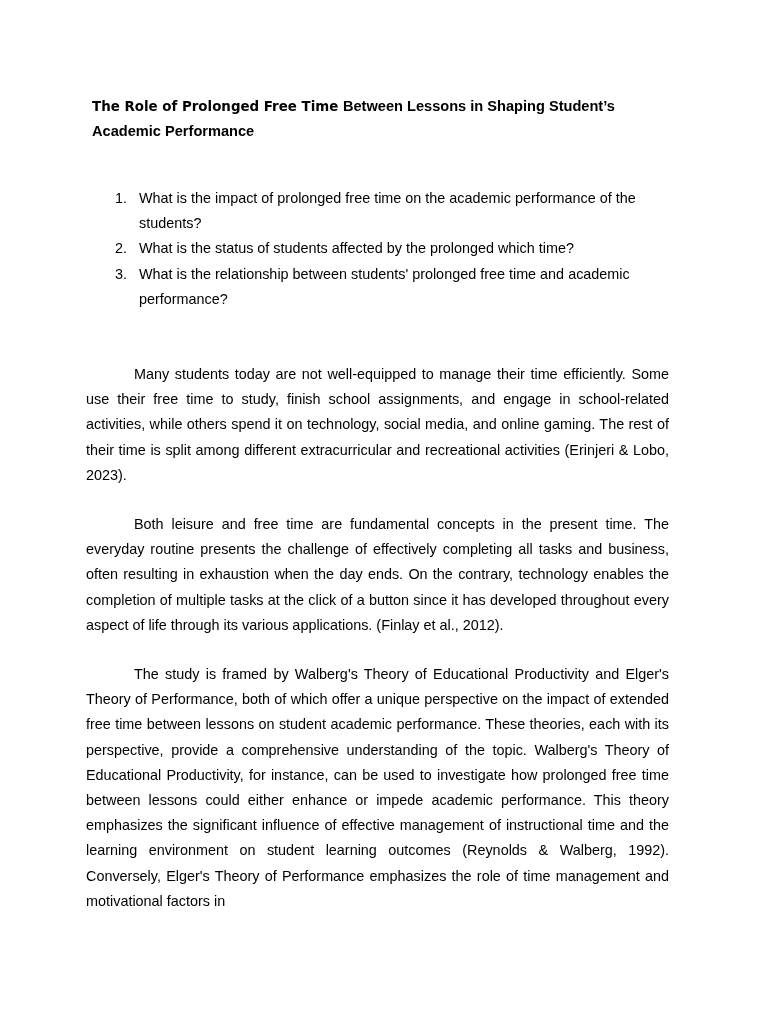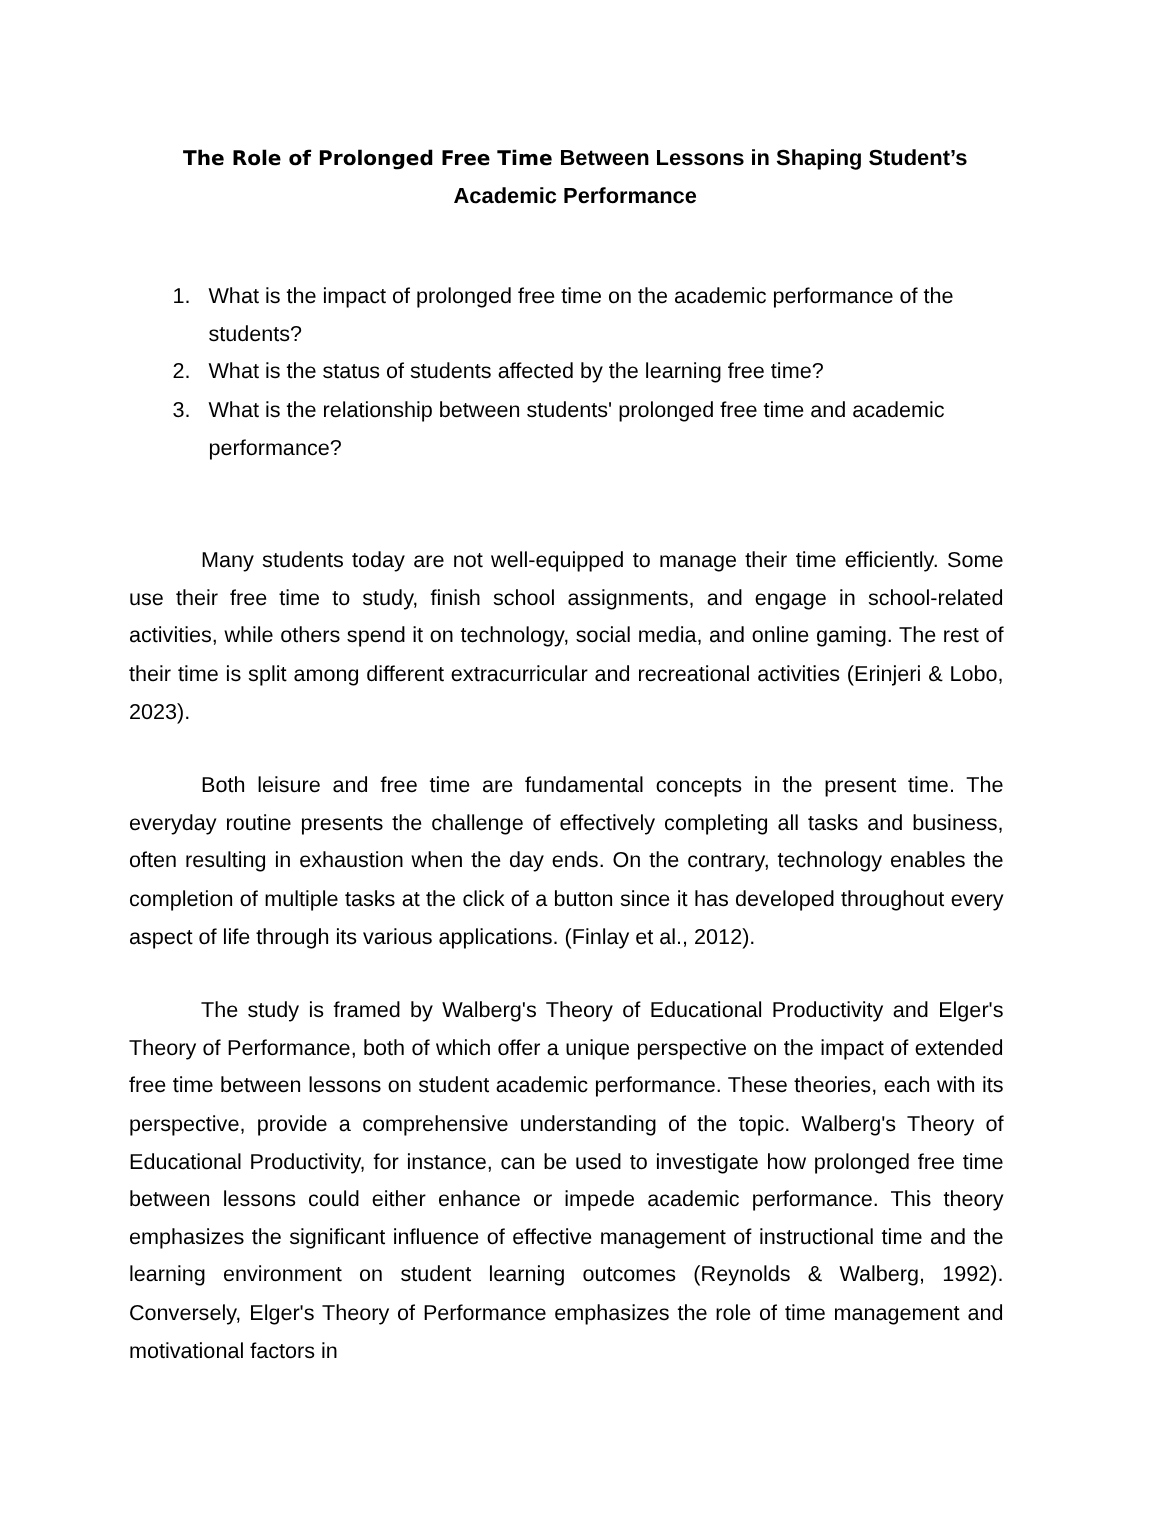--- a/index.html
+++ b/index.html
@@ -23,21 +23,21 @@
     background: #ffffff;
     box-sizing: border-box;
   }
 
   
   .doc-title {
     position: absolute;
     left: 92px;
     top: 84px;
     width: 583px;
-    text-align: center;
+    text-align: left;
     font-weight: bold;
     font-size: 14.6px;
     line-height: 25px;
     letter-spacing: 0px;
   }
   .title-seg-a {
     font-family: "DejaVu Sans", sans-serif;
     font-weight: bold;
     font-size: 13.4px;
   }
@@ -101,21 +101,21 @@
 
   <h1 class="doc-title"><span class="title-seg-a">The Role of Prolonged Free Time </span><span class="title-seg-b">Between Lessons in Shaping Student’s Academic Performance</span></h1>
 
   <ol class="question-list">
     <li class="question-item">
       <span class="question-number">1.</span>
       <span class="question-text">What is the impact of prolonged free time on the academic performance of the students?</span>
     </li>
     <li class="question-item">
       <span class="question-number">2.</span>
-      <span class="question-text">What is the status of students affected by the learning free time?</span>
+      <span class="question-text">What is the status of students affected by the prolonged which time?</span>
     </li>
     <li class="question-item">
       <span class="question-number">3.</span>
       <span class="question-text">What is the relationship between students' prolonged free time and academic performance?</span>
     </li>
   </ol>
 
   <div class="body-block">
     <p class="body-par">Many students today are not well-equipped to manage their time efficiently. Some use their free time to study, finish school assignments, and engage in school-related activities, while others spend it on technology, social media, and online gaming. The rest of their time is split among different extracurricular and recreational activities (Erinjeri &amp; Lobo, 2023).</p>
     <p class="body-par">Both leisure and free time are fundamental concepts in the present time. The everyday routine presents the challenge of effectively completing all tasks and business, often resulting in exhaustion when the day ends. On the contrary, technology enables the completion of multiple tasks at the click of a button since it has developed throughout every aspect of life through its various applications. (Finlay et al., 2012).</p>

